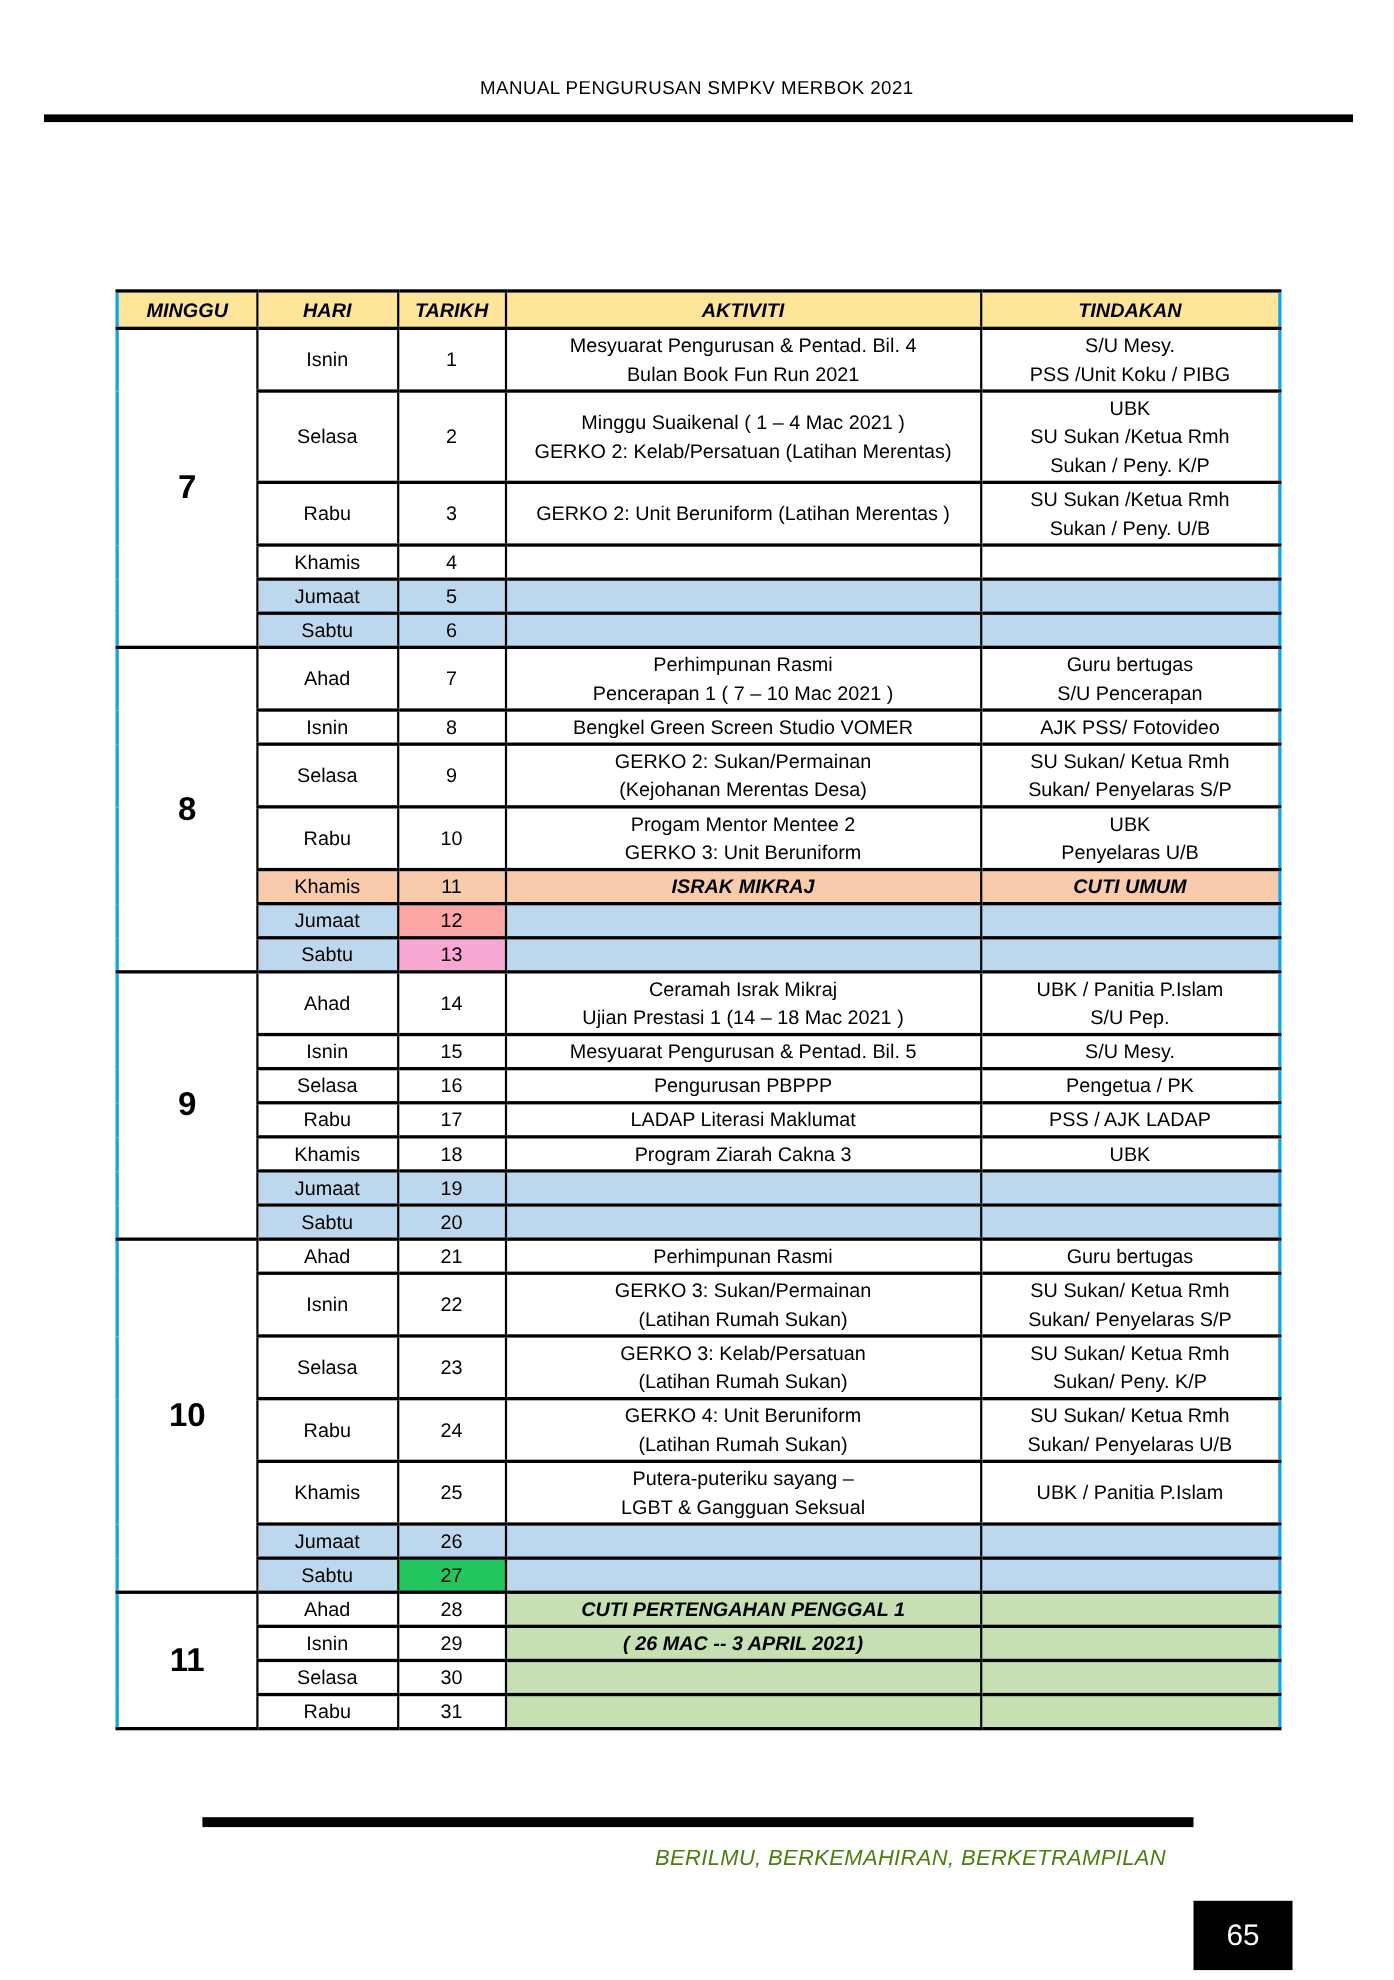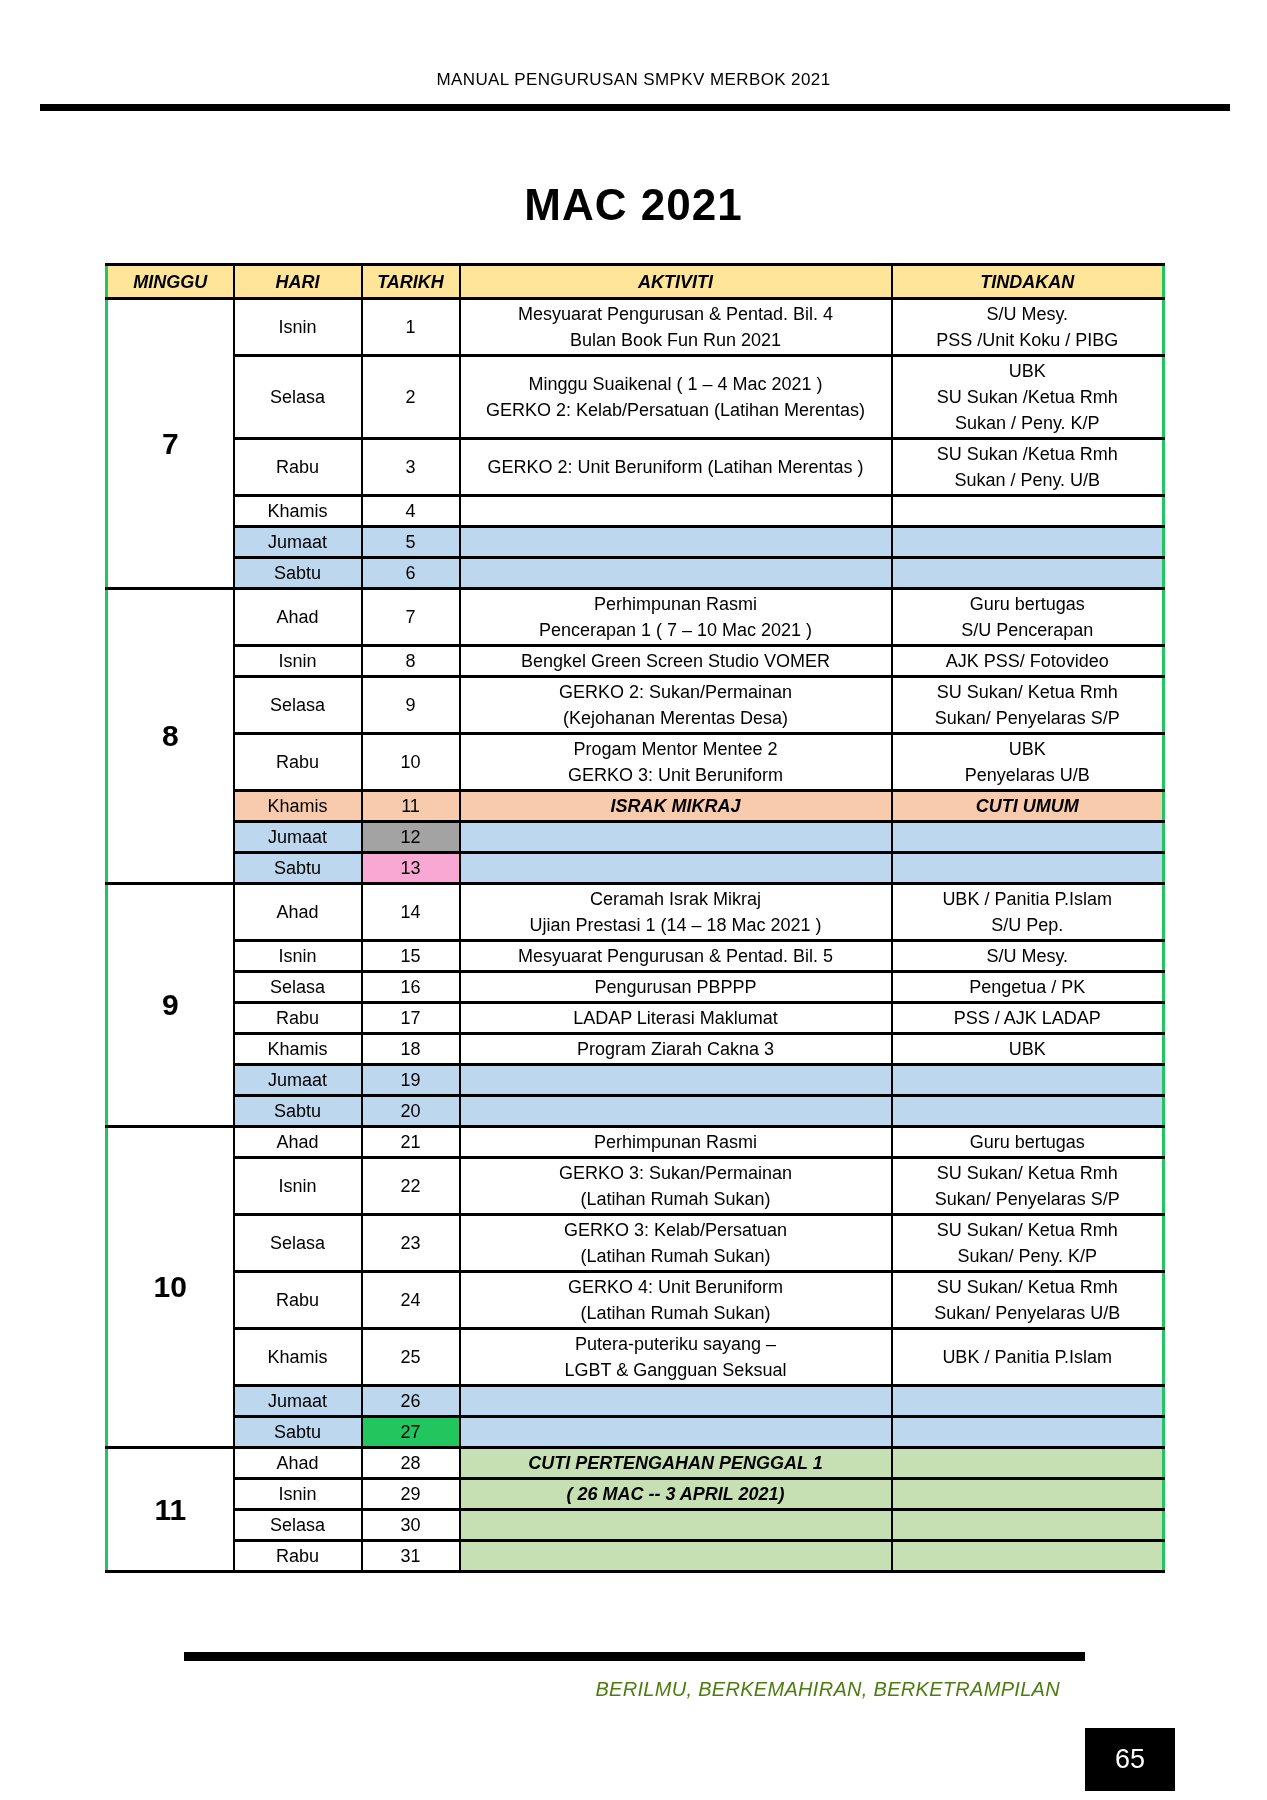--- a/index.html
+++ b/index.html
@@ -16,21 +16,21 @@
   .doc-header-rule {
     position:absolute; top:104px; left:40px; width:1190px; height:7px; background:#000;
   }
   .month-title {
     position:absolute; top:180px; left:0; width:100%; margin:0;
     text-align:center; font-size:44px; font-weight:bold; letter-spacing:1px;
   }
   table.calendar {
     position:absolute; top:263px; left:105px; width:1057px;
     border-collapse:collapse; table-layout:fixed;
-    font-size:18px; border:3px solid #22c55e;
+    font-size:18px; border:3px solid #0ea5e9;
   }
   .calendar th, .calendar td {
     border:2px solid #000; border-top-width:3px; border-bottom-width:3px;
     text-align:center; vertical-align:middle; padding:1px 4px; line-height:26px;
     overflow:hidden;
   }
   .calendar thead th {
     font-weight:bold; font-style:italic; height:34px; font-size:18px;
   }
   .calendar tbody tr { height:31px; }
@@ -48,21 +48,20 @@
   .emph { font-weight:bold; font-style:italic; }
 </style>
 </head>
 <body>
 
 <div class="page">
 
   <div class="doc-header-text">MANUAL PENGURUSAN SMPKV MERBOK 2021</div>
   <div class="doc-header-rule"></div>
 
-  <h1 class="month-title">MAC 2021</h1>
 
   <table class="calendar">
     <colgroup>
       <col style="width:127px">
       <col style="width:128px">
       <col style="width:98px">
       <col style="width:432px">
       <col style="width:272px">
     </colgroup>
     <thead>
@@ -228,21 +227,21 @@
             <div>ISRAK MIKRAJ</div>
           </td>
           <td class="emph" style="background: rgb(248, 203, 173);">
             <div>CUTI UMUM</div>
           </td>
         </tr>
         <tr>
           <td style="background: rgb(189, 215, 238);">
             <div>Jumaat</div>
           </td>
-          <td style="background: #a3a3a3;">
+          <td style="background: #fca5a5;">
             <div>12</div>
           </td>
           <td style="background: rgb(189, 215, 238);"></td>
           <td style="background: rgb(189, 215, 238);"></td>
         </tr>
         <tr>
           <td style="background: rgb(189, 215, 238);">
             <div>Sabtu</div>
           </td>
           <td style="background: #f9a8d4;">

